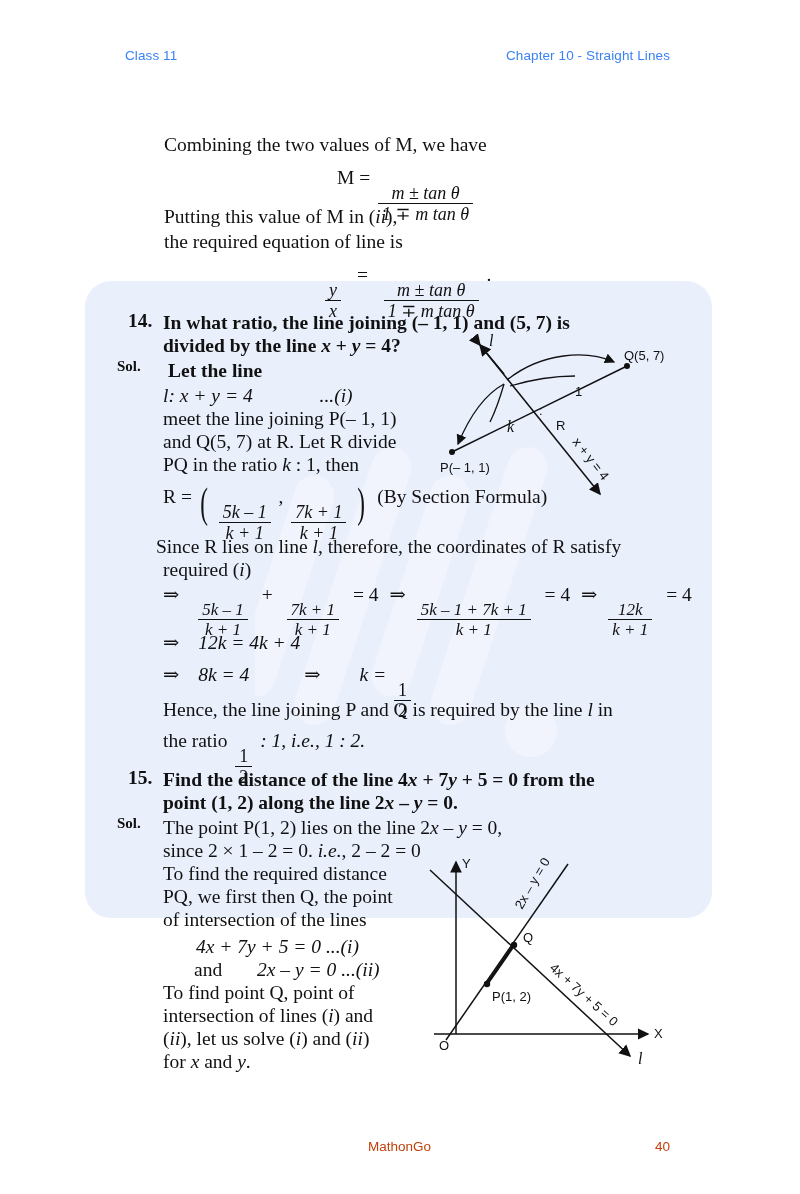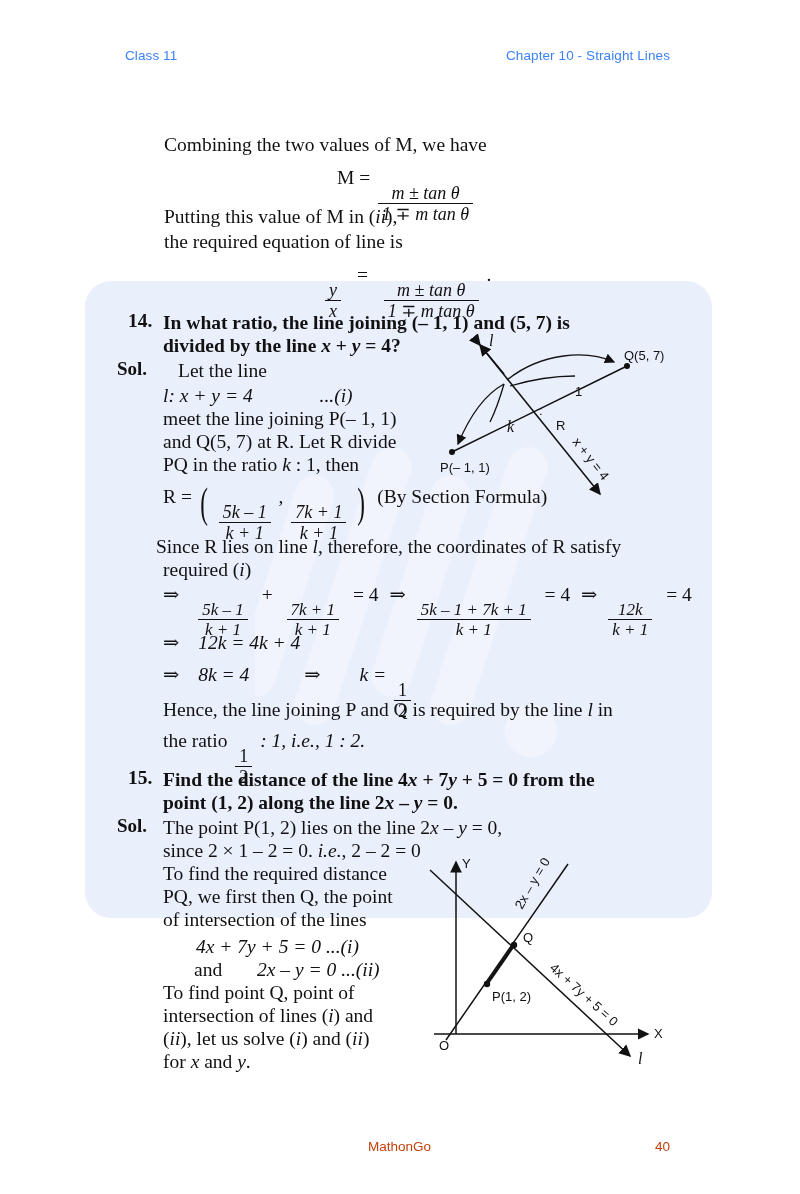--- a/index.html
+++ b/index.html
@@ -36,21 +36,21 @@
         opacity:.55; }
 
   
   .content { position:absolute; left:0; top:0; width:800px; }
   .blk { position:absolute; }
   .ln { white-space:nowrap; }
 
   .t   { font-size:19.5px; line-height:25px; }
   .b   { font-weight:bold; }
   .it  { font-style:italic; }
-  .sol { font-weight:bold; font-size:19px; }
+  .sol { font-weight:bold; font-size:15px; }
 
   .num { font-weight:bold; font-size:19.5px; }
 
   
   .fr { display:inline-flex; flex-direction:column; vertical-align:-0.82em;
         text-align:center; margin:0 3px; }
   .fr .nu { padding:0 4px; line-height:1.12; }
   .fr .de { padding:0 4px; line-height:1.12; border-top:1.4px solid #111; }
   .frs { font-size:18px; }
   .frsm { font-size:17px; }
@@ -131,21 +131,21 @@
   <div class="blk t b" style="left:163px; top:310px;">
     <span class="ln">In what ratio, the line joining (– 1, 1) and (5, 7) is</span>
   </div>
   <div class="blk t b" style="left:163px; top:333px;">
     <span class="ln">
       <span>divided by the line </span><span class="it">x</span><span> + </span><span class="it">y</span><span> = 4?</span>
     </span>
   </div>
 
   <div class="blk sol" style="left:117px; top:358px;">Sol.</div>
-  <div class="blk t" style="left:178px; top:358px;">
+  <div class="blk t" style="left:168px; top:358px;font-weight:bold;">
     <span class="ln">Let the line</span>
   </div>
   <div class="blk t" style="left:163px; top:383px;">
     <span class="ln it">
       <span>l</span><span>: x + y  =  4</span>
     </span>
     <span class="ln it" style="margin-left:62px;">...(i)</span>
   </div>
   <div class="blk t" style="left:163px; top:406px;">
     <span class="ln">meet the line joining P(– 1, 1)</span>

